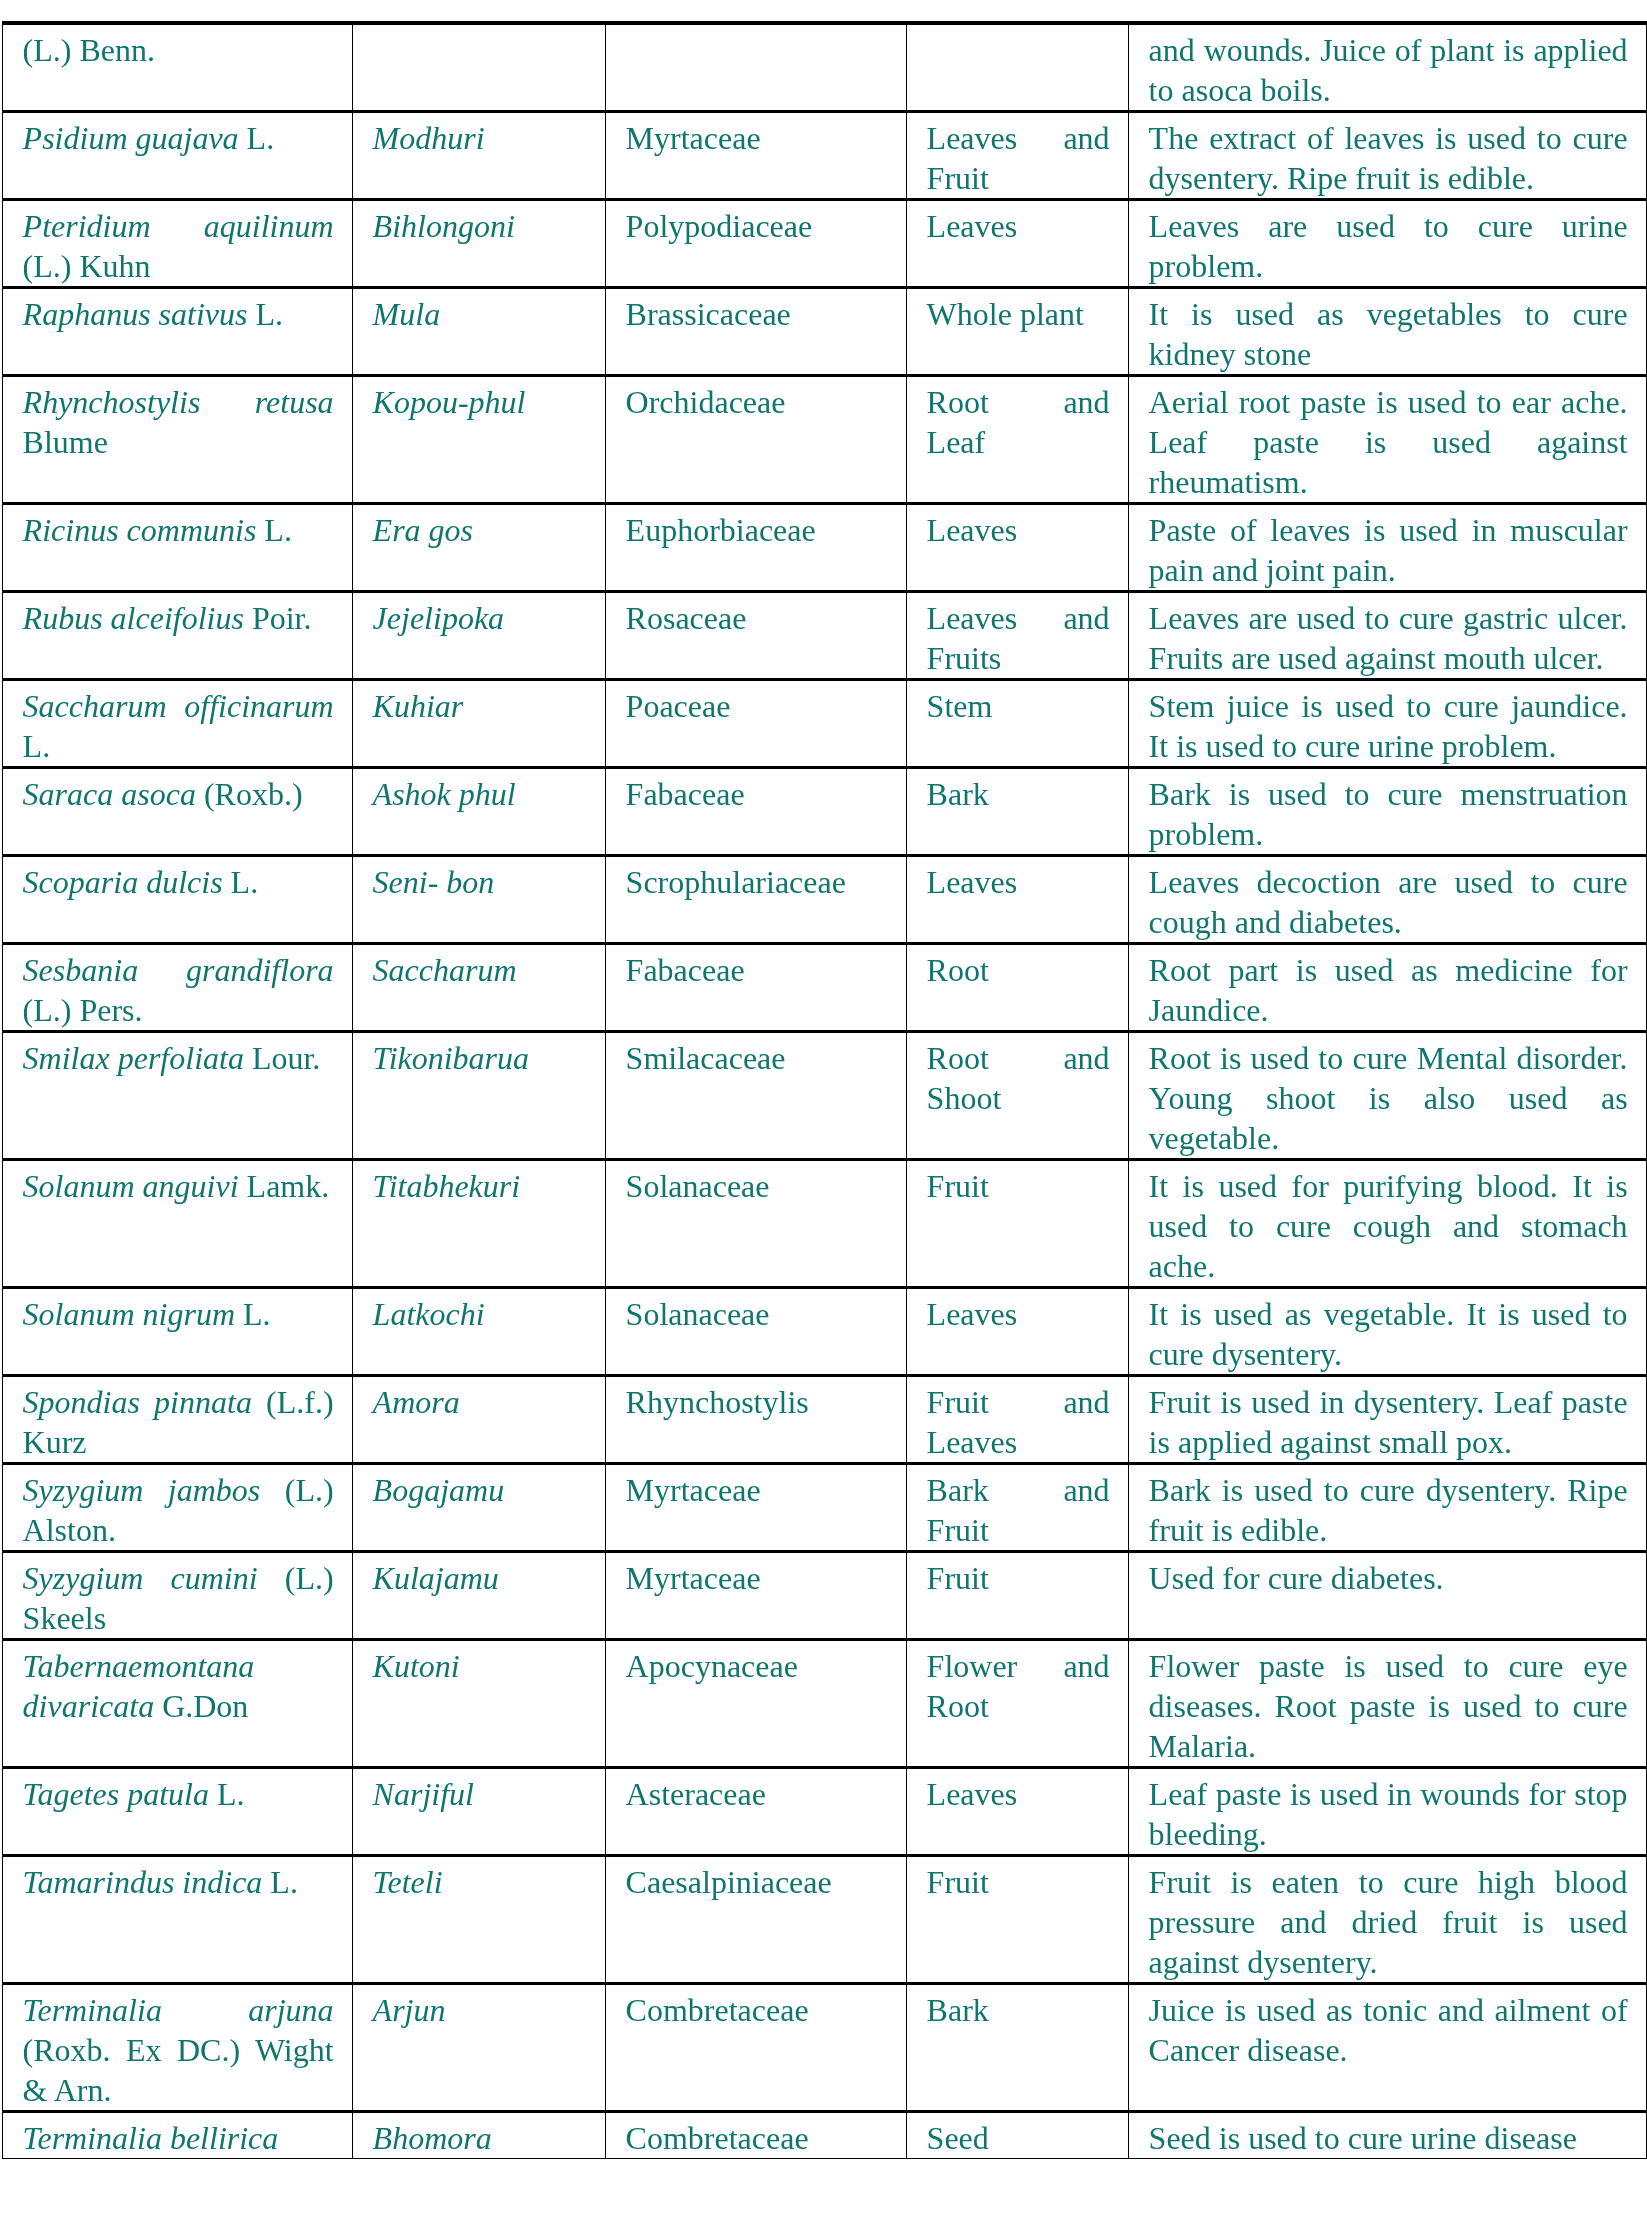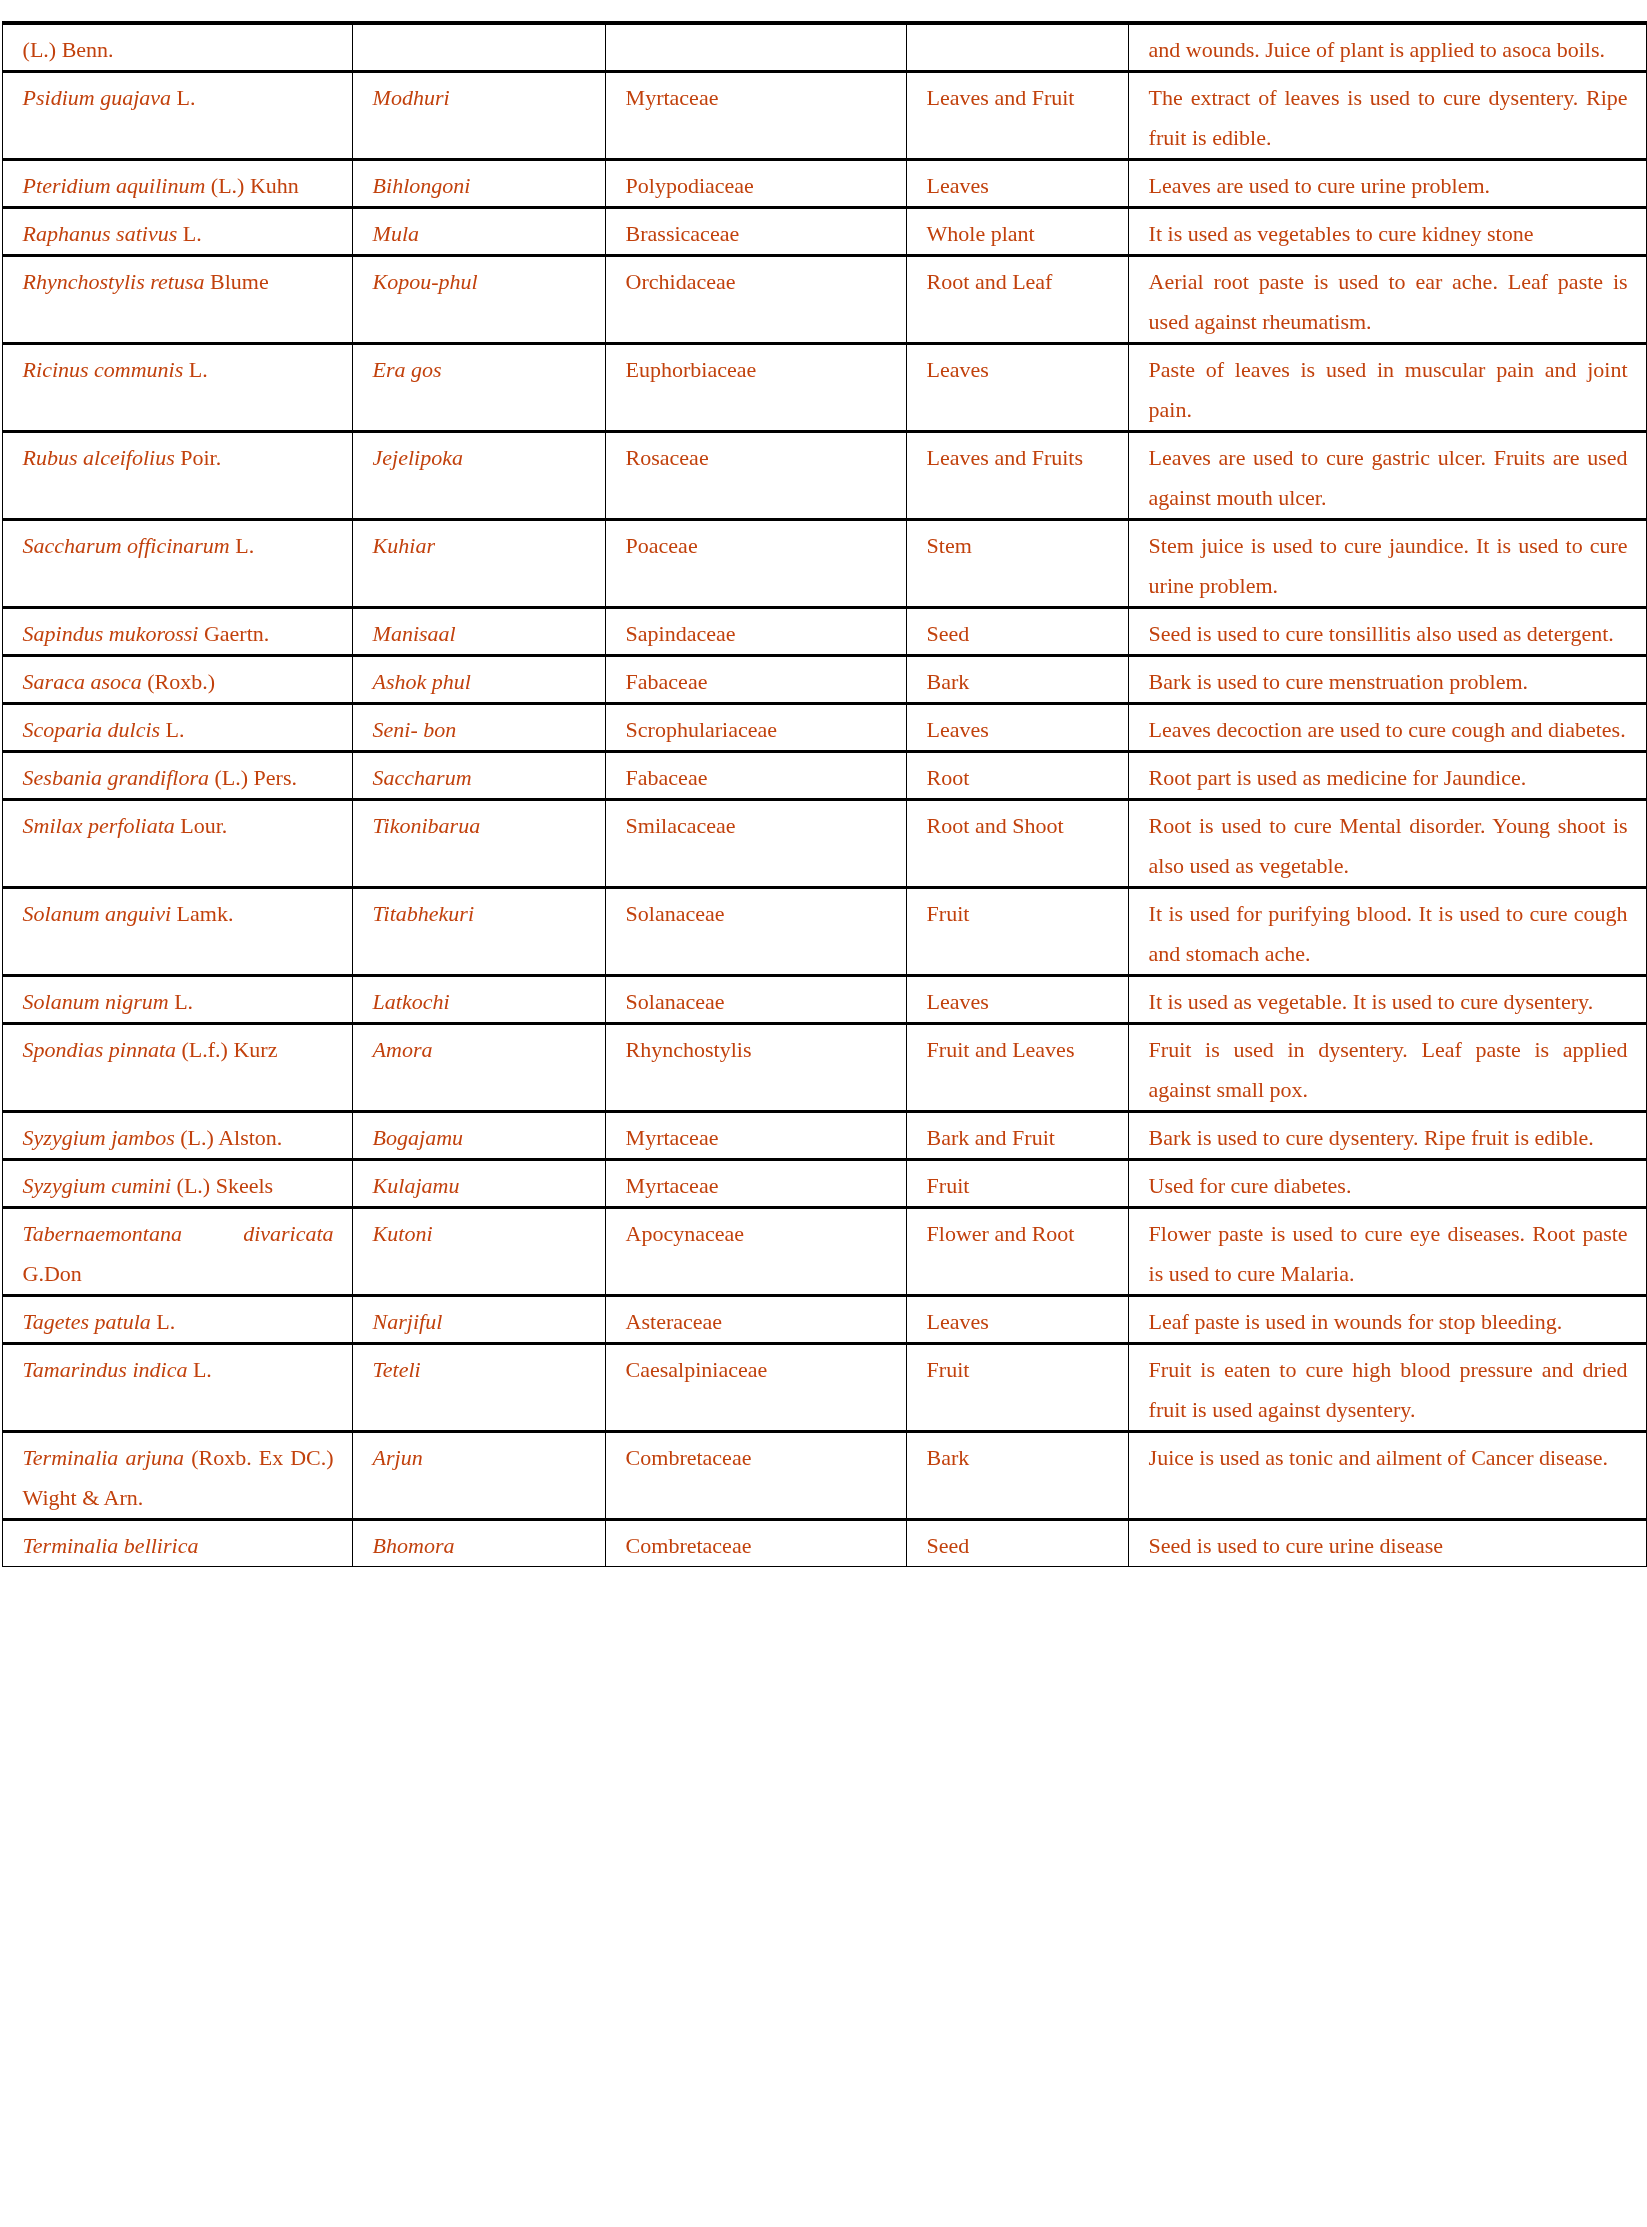--- a/index.html
+++ b/index.html
@@ -3,23 +3,23 @@
 <meta charset="utf-8">
 <style>
   html, body { margin: 0; padding: 0; background: #ffffff; }
   body { width: 1647px; height: 2227px; overflow: hidden; position: relative; }
   .page { position: absolute; left: 1.6px; top: 21.4px; width: 1644px; }
   table.plants {
     width: 1644px;
     border-collapse: collapse;
     table-layout: fixed;
     font-family: "Liberation Serif", "DejaVu Serif", serif;
-    font-size: 22px;
+    font-size: 32px;
     line-height: 40px;
-    color: #c2410c;
+    color: #0f766e;
   }
   table.plants td {
     border: 1.6px solid #000;
     vertical-align: top;
     padding: 5px 18px 0 20px;
     text-align: justify;
     text-align-last: left;
     word-spacing: 0px;
     overflow: hidden;
   }
@@ -103,27 +103,20 @@
   </tr>
 
   <tr>
     <td><span class="it">Saccharum officinarum</span> <span class="rm">L.</span></td>
     <td><span class="it">Kuhiar</span></td>
     <td><span>Poaceae</span></td>
     <td><span>Stem</span></td>
     <td><span>Stem juice is used to cure jaundice. It is used to cure urine problem.</span></td>
   </tr>
 
-  <tr>
-    <td><span class="it">Sapindus mukorossi</span> <span class="rm">Gaertn.</span></td>
-    <td><span class="it">Manisaal</span></td>
-    <td><span>Sapindaceae</span></td>
-    <td><span>Seed</span></td>
-    <td><span>Seed is used to cure tonsillitis also used as detergent.</span></td>
-  </tr>
 
   <tr>
     <td><span class="it">Saraca asoca</span> <span class="rm">(Roxb.)</span></td>
     <td><span class="it">Ashok phul</span></td>
     <td><span>Fabaceae</span></td>
     <td><span>Bark</span></td>
     <td><span>Bark is used to cure menstruation problem.</span></td>
   </tr>
 
   <tr>

